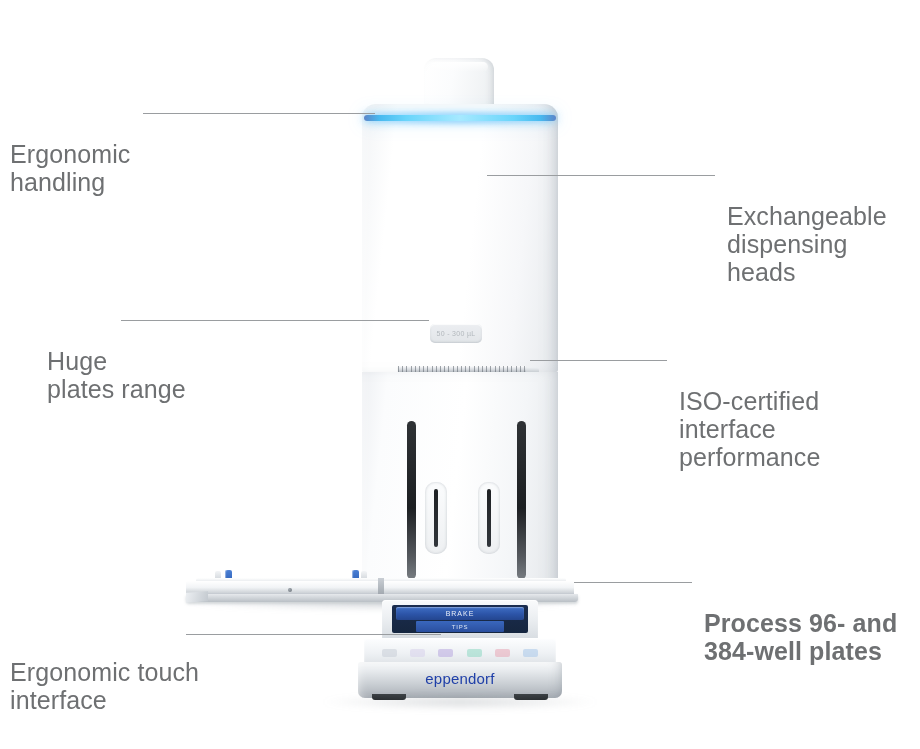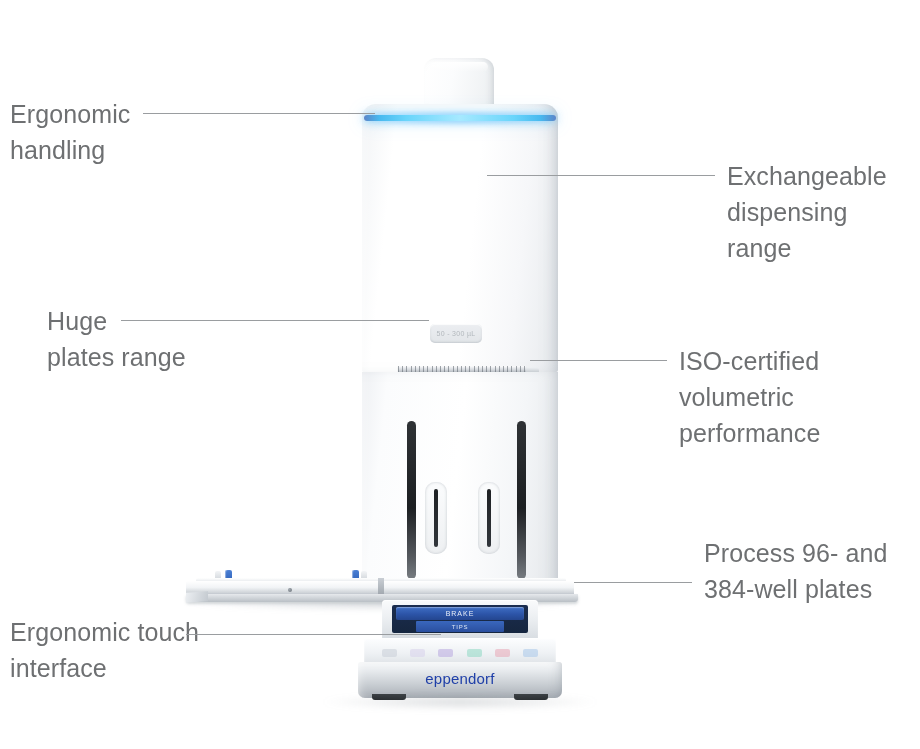--- a/index.html
+++ b/index.html
@@ -16,24 +16,25 @@
     height: 749px;
     background: #ffffff;
     overflow: hidden;
   }
 
   
   .callout {
     position: absolute;
     color: #6e7072;
     font-size: 25px;
-    line-height: 36px;
+    line-height: 28px;
     font-weight: 400;
     letter-spacing: 0.1px;
     white-space: pre-line;
+    margin-top: 44px;
   }
   .callout.right { text-align: left; }
   .callout.left  { text-align: left; }
 
   .leader {
     position: absolute;
     height: 1px;
     background: #9a9da0;
   }
 
@@ -407,33 +408,33 @@
     <div class="foot f2"></div>
     <div class="shadow"></div>
   </div>
 
   <div class="callout left" style="left:10px; top:96px;">Ergonomic
 handling</div>
   <div class="leader" style="left:143px; top:113px; width:232px;"></div>
 
   <div class="callout right" style="left:727px; top:158px;">Exchangeable
 dispensing
-range</div>
+heads</div>
   <div class="leader" style="left:487px; top:175px; width:228px;"></div>
 
   <div class="callout left" style="left:47px; top:303px;">Huge
 plates range</div>
   <div class="leader" style="left:121px; top:320px; width:308px;"></div>
 
   <div class="callout right" style="left:679px; top:343px;">ISO-certified
-volumetric
+interface
 performance</div>
   <div class="leader" style="left:530px; top:360px; width:137px;"></div>
 
-  <div class="callout right" style="left:704px; top:535px;">Process 96- and
+  <div class="callout right" style="left:704px; top:565px;font-weight:bold;">Process 96- and
 384-well plates</div>
   <div class="leader" style="left:574px; top:582px; width:118px;"></div>
 
   <div class="callout left" style="left:10px; top:614px;">Ergonomic touch
 interface</div>
   <div class="leader" style="left:186px; top:634px; width:255px;"></div>
 
 </div>
 
 </body></html>

